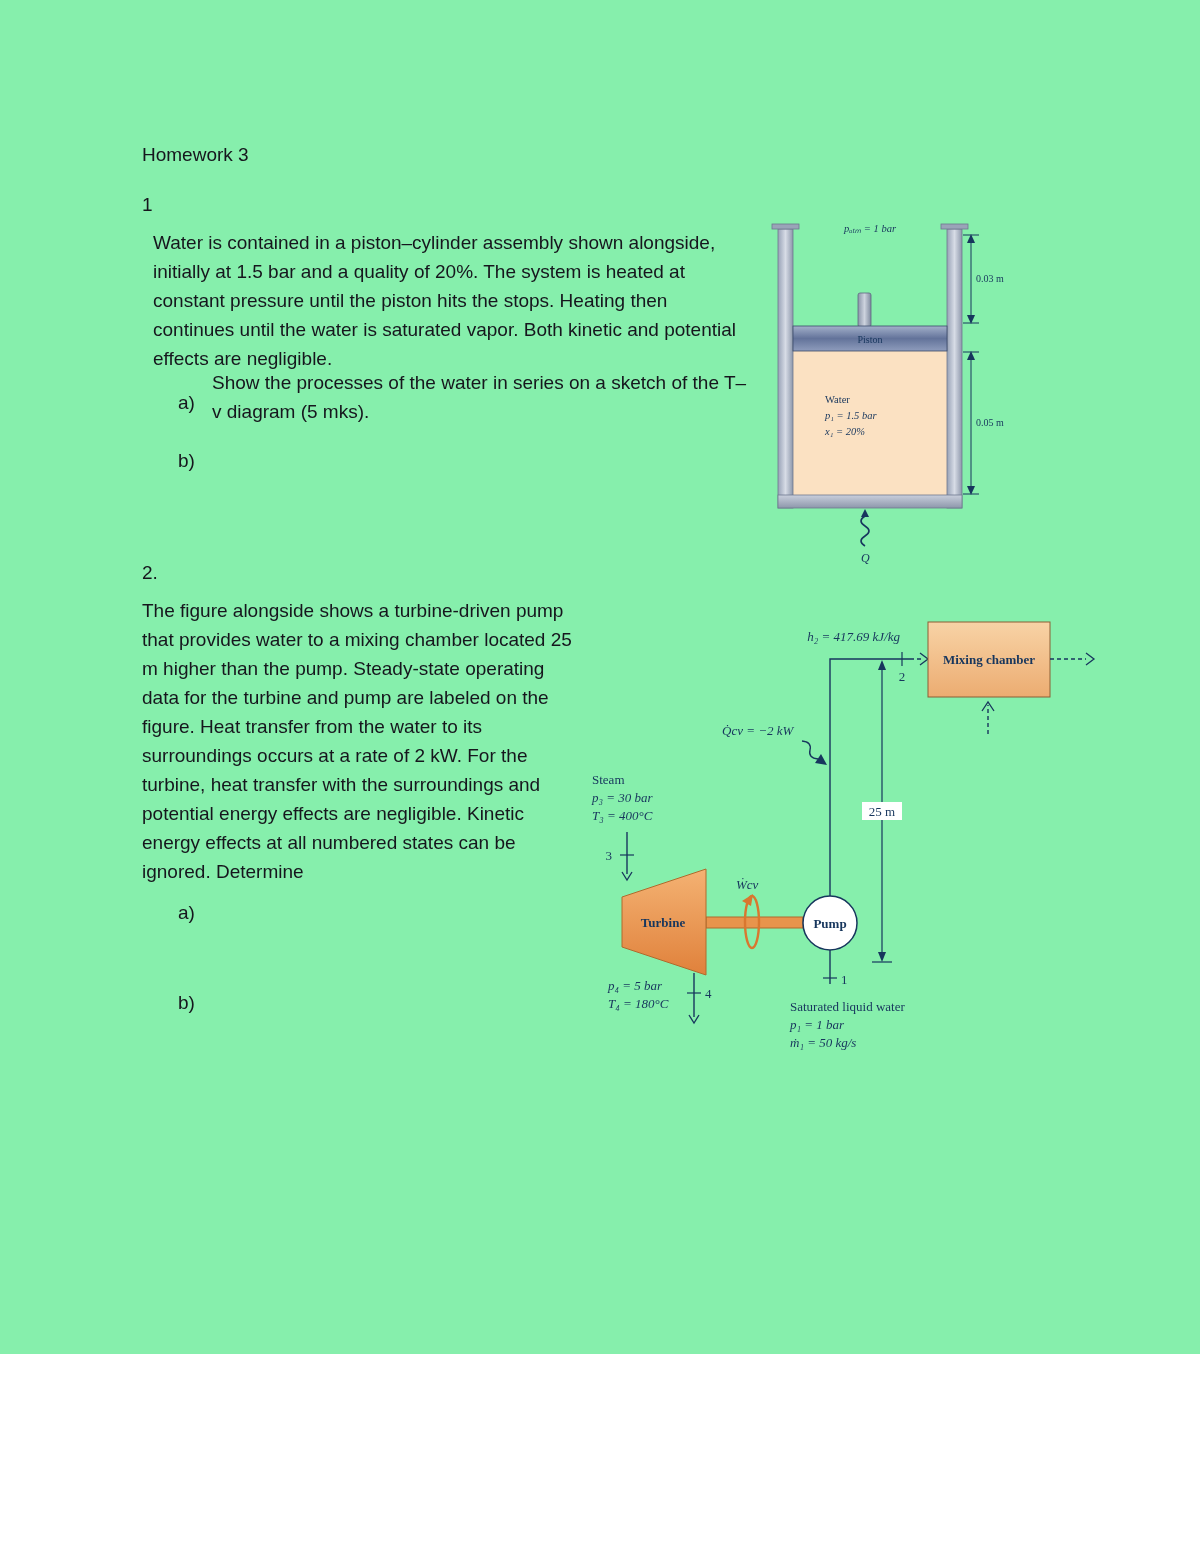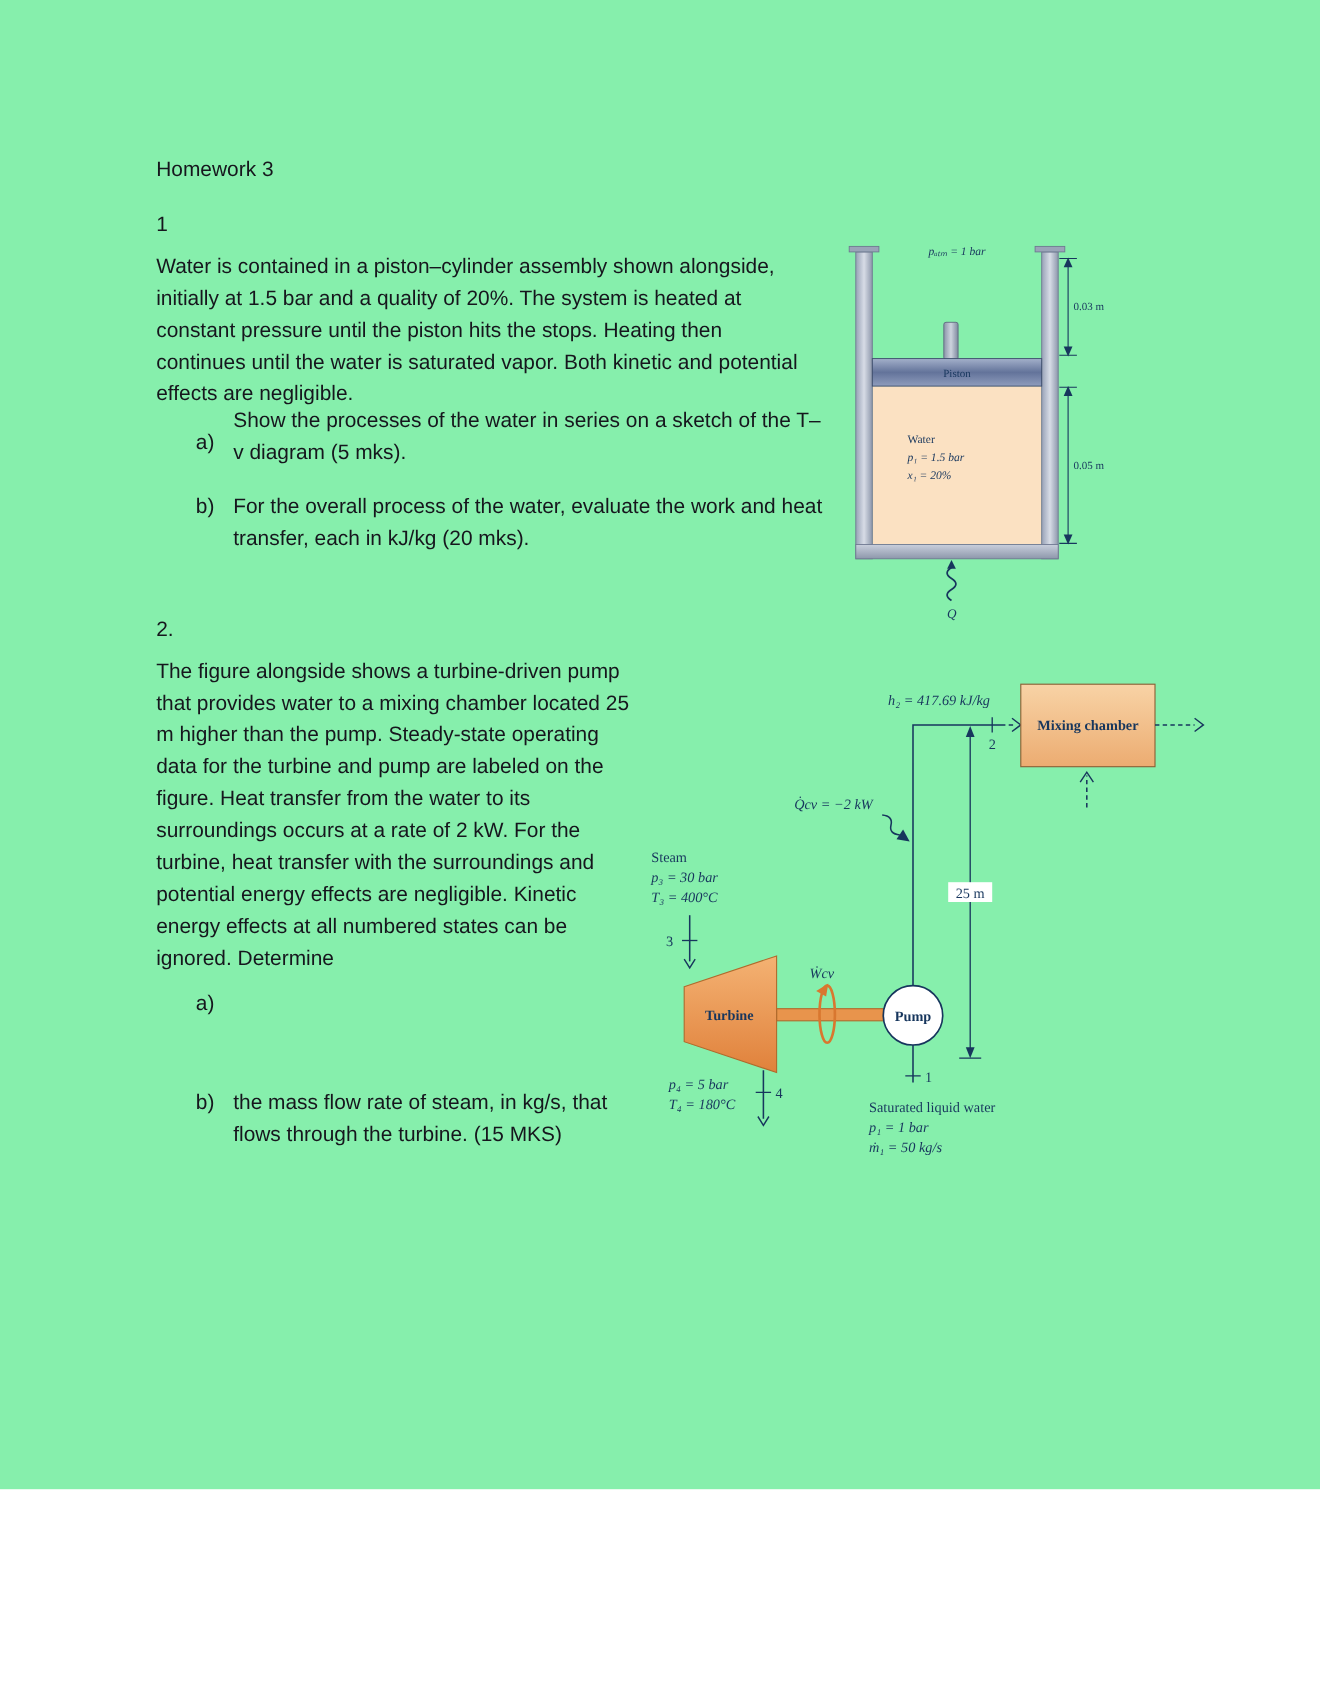--- a/index.html
+++ b/index.html
@@ -15,33 +15,31 @@
   .fig-bold  { font-weight:bold; }
   svg { display:block; }
 </style>
 </head>
 <body>
 
 <div class="page">
 
   <div class="abs body-text" style="top:140px; left:142px;">Homework 3</div>
   <div class="abs body-text" style="top:190px; left:142px;">1</div>
-  <div class="abs body-text" style="top:228px; left:142px; width:600px;">Water is contained in a piston–cylinder assembly shown alongside, initially at 1.5 bar and a quality of 20%. The system is heated at constant pressure until the piston hits the stops. Heating then continues until the water is saturated vapor. Both kinetic and potential effects are negligible.</div>
+  <div class="abs body-text" style="top:228px; left:153px; width:600px;">Water is contained in a piston–cylinder assembly shown alongside, initially at 1.5 bar and a quality of 20%. The system is heated at constant pressure until the piston hits the stops. Heating then continues until the water is saturated vapor. Both kinetic and potential effects are negligible.</div>
 
   <div class="abs body-text" style="top:388px; left:178px;">a)</div>
   <div class="abs body-text" style="top:368px; left:212px; width:540px;">Show the processes of the water in series on a sketch of the T–v diagram (5 mks).</div>
   <div class="abs body-text" style="top:446px; left:178px;">b)</div>
-  <div class="abs body-text" style="top:446px; left:212px; width:540px;">For the overall process of the water, evaluate the work and heat transfer, each in kJ/kg (20 mks).</div>
 
   <div class="abs body-text" style="top:558px; left:142px;">2.</div>
   <div class="abs body-text" style="top:596px; left:142px; width:435px;">The figure alongside shows a turbine-driven pump that provides water to a mixing chamber located 25 m higher than the pump. Steady-state operating data for the turbine and pump are labeled on the figure. Heat transfer from the water to its surroundings occurs at a rate of 2 kW. For the turbine, heat transfer with the surroundings and potential energy effects are negligible. Kinetic energy effects at all numbered states can be ignored. Determine</div>
 
   <div class="abs body-text" style="top:898px; left:178px;">a)</div>
   <div class="abs body-text" style="top:988px; left:178px;">b)</div>
-  <div class="abs body-text" style="top:988px; left:212px; width:368px;">the mass flow rate of steam, in kg/s, that flows through the turbine. (15 MKS)</div>
 
   <div class="abs" style="top:213px; left:770px;">
     <svg width="245" height="355" viewBox="0 0 245 355">
       <defs>
         <linearGradient id="wallgrad" x1="0" y1="0" x2="1" y2="0">
           <stop offset="0" stop-color="#97A1B6"></stop>
             <stop offset="0.5" stop-color="#D7DCE6"></stop>
             <stop offset="1" stop-color="#8D97AB"></stop>
         </linearGradient>
         <linearGradient id="floorgrad" x1="0" y1="0" x2="0" y2="1">

